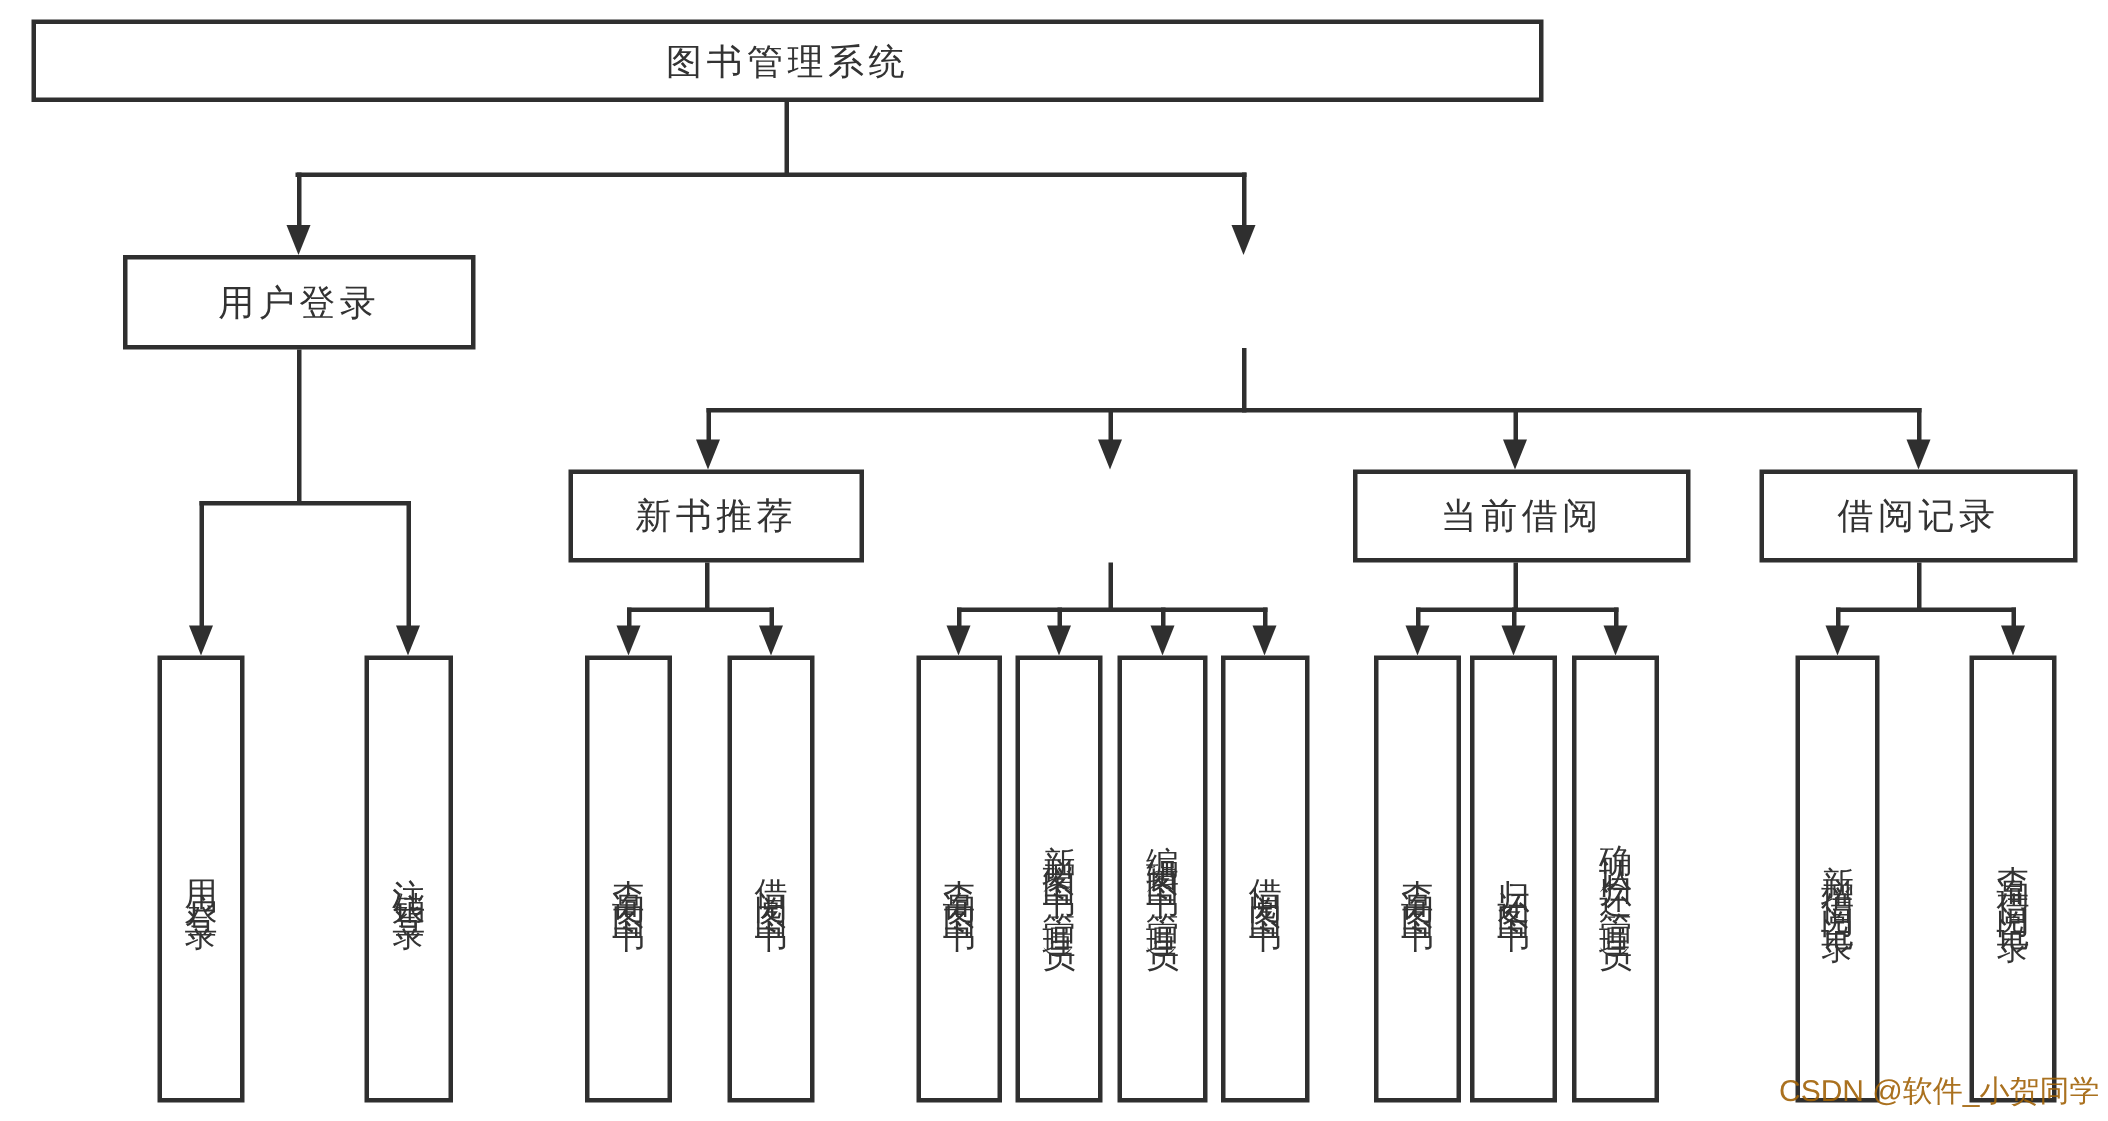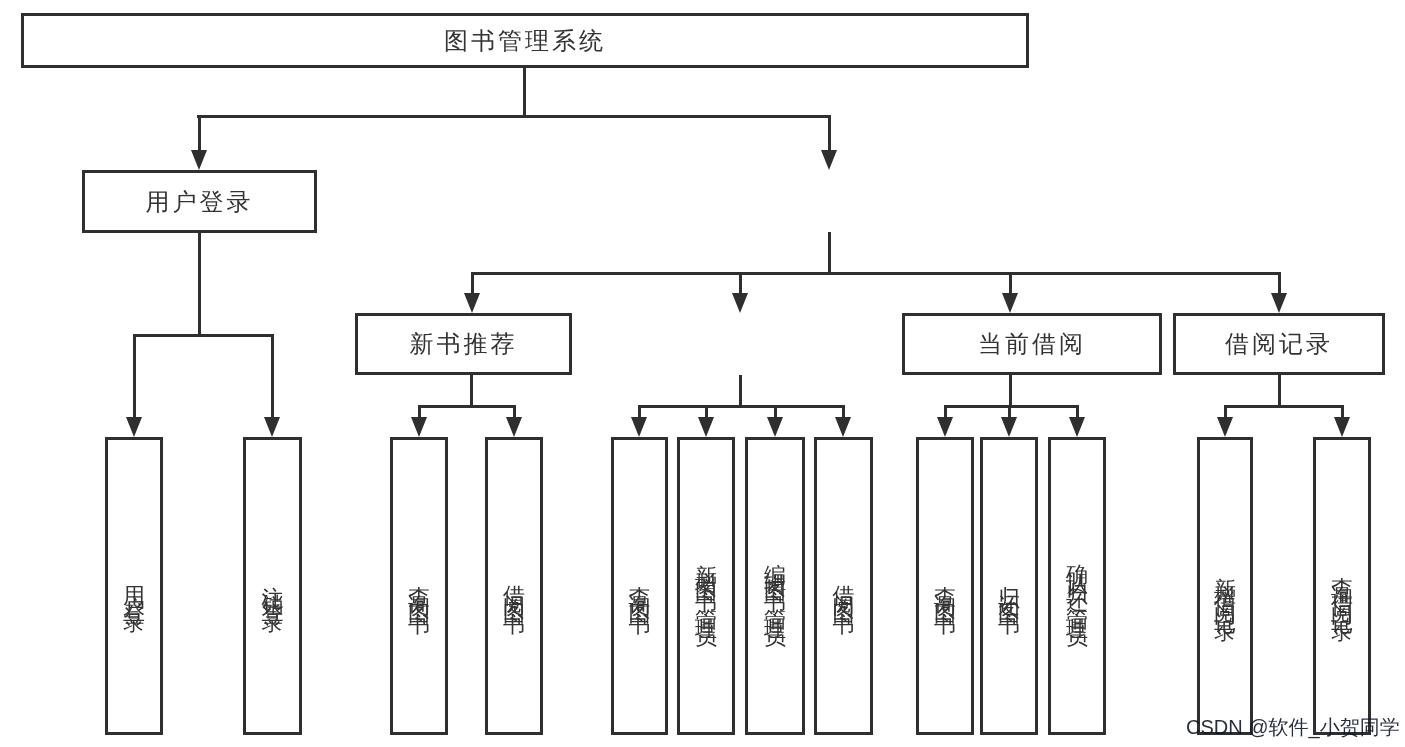--- a/index.html
+++ b/index.html
@@ -45,21 +45,21 @@
     height: 0;
     border-left: 8px solid transparent;
     border-right: 8px solid transparent;
     border-top: 20px solid #2f2f2f;
   }
   .watermark {
     position: absolute;
     left: 1186px;
     top: 714px;
     font-size: 20px;
-    color: #0f172a;
+    color: #a16207;
     opacity: 0.9;
     white-space: nowrap;
     z-index: 5;
   }
 </style>
 </head>
 <body>
 
 <div id="canvas">
 
@@ -89,24 +89,24 @@
   <div class="line" style="left:471px; top:272px; width:810px; height:3px;"></div>
   <div class="line" style="left:471px; top:272px; width:3px; height:23px;"></div>
   <div class="arrow" style="left:464px; top:293px;"></div>
   <div class="line" style="left:739px; top:272px; width:3px; height:23px;"></div>
   <div class="arrow" style="left:732px; top:293px;"></div>
   <div class="line" style="left:1009px; top:272px; width:3px; height:23px;"></div>
   <div class="arrow" style="left:1002px; top:293px;"></div>
   <div class="line" style="left:1278px; top:272px; width:3px; height:23px;"></div>
   <div class="arrow" style="left:1271px; top:293px;"></div>
 
-  <div class="box" style="left:355px; top:313px; width:217px; height:62px;">
+  <div class="box" style="left:379px; top:313px; width:197px; height:62px;">
     <span class="hlabel">新书推荐</span>
   </div>
-  <div class="box" style="left:902px; top:313px; width:260px; height:62px;">
+  <div class="box" style="left:902px; top:313px; width:225px; height:62px;">
     <span class="hlabel">当前借阅</span>
   </div>
   <div class="box" style="left:1173px; top:313px; width:212px; height:62px;">
     <span class="hlabel">借阅记录</span>
   </div>
 
   <div class="line" style="left:470px; top:375px; width:3px; height:32px;"></div>
   <div class="line" style="left:418px; top:405px; width:98px; height:3px;"></div>
   <div class="line" style="left:418px; top:405px; width:3px; height:14px;"></div>
   <div class="arrow" style="left:411px; top:417px;"></div>

